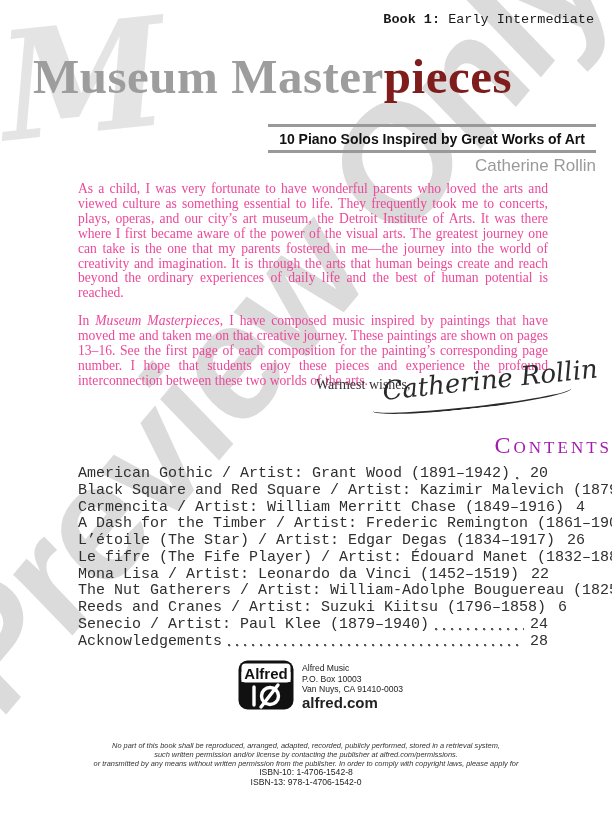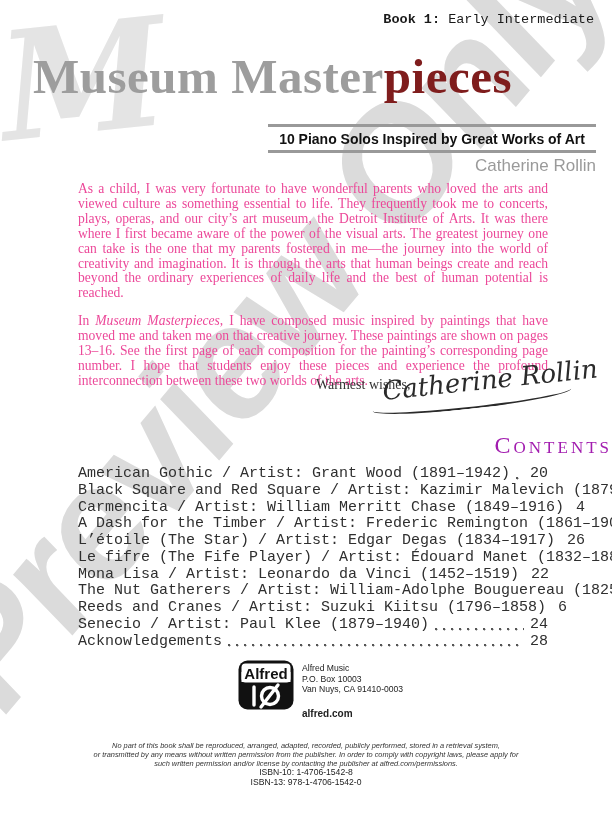--- a/index.html
+++ b/index.html
@@ -85,21 +85,21 @@
     background-size:8px 3px; background-repeat:repeat-x;
   }
   .toc-page { text-align:center; }
 
   .publisher { position:absolute; left:238px; top:660px; }
   .pub-addr {
     position:absolute; left:64px; top:3px; width:150px;
     font-family:"Liberation Sans", sans-serif; font-size:8.6px;
     line-height:10.5px; color:#222;
   }
-  .pub-addr .site { font-weight:bold; font-size:10px; margin-top:14px; }
+  .pub-addr .site { font-weight:bold; font-size:15px; margin-top:3px; }
 
   .center-block { position:absolute; left:0; right:0; text-align:center;
     font-family:"Liberation Sans", sans-serif; color:#222; }
   .copyright { top:716px; font-size:9.5px; line-height:11.5px; white-space:pre-wrap; }
   .fineprint { top:742px; font-size:7.4px; line-height:8.8px; font-style:italic; color:#333; }
   .isbn      { top:767px; font-size:8.6px; line-height:10px; }
 </style>
 </head>
 <body>
 
@@ -206,22 +206,22 @@
         <div>Alfred Music</div>
         <div>P.O. Box 10003</div>
         <div>Van Nuys, CA 91410-0003</div>
         <div class="site">alfred.com</div>
       </div>
     </div>
 
 
     <div class="center-block fineprint">
       <div>No part of this book shall be reproduced, arranged, adapted, recorded, publicly performed, stored in a retrieval system,</div>
+      <div>such written permission and/or license by contacting the publisher at alfred.com/permissions.</div>
       <div>or transmitted by any means without written permission from the publisher. In order to comply with copyright laws, please apply for</div>
-      <div>such written permission and/or license by contacting the publisher at alfred.com/permissions.</div>
     </div>
 
     <div class="center-block isbn">
       <div>ISBN-10: 1-4706-1542-8</div>
       <div>ISBN-13: 978-1-4706-1542-0</div>
     </div>
 
   </div>
 </div>
 

